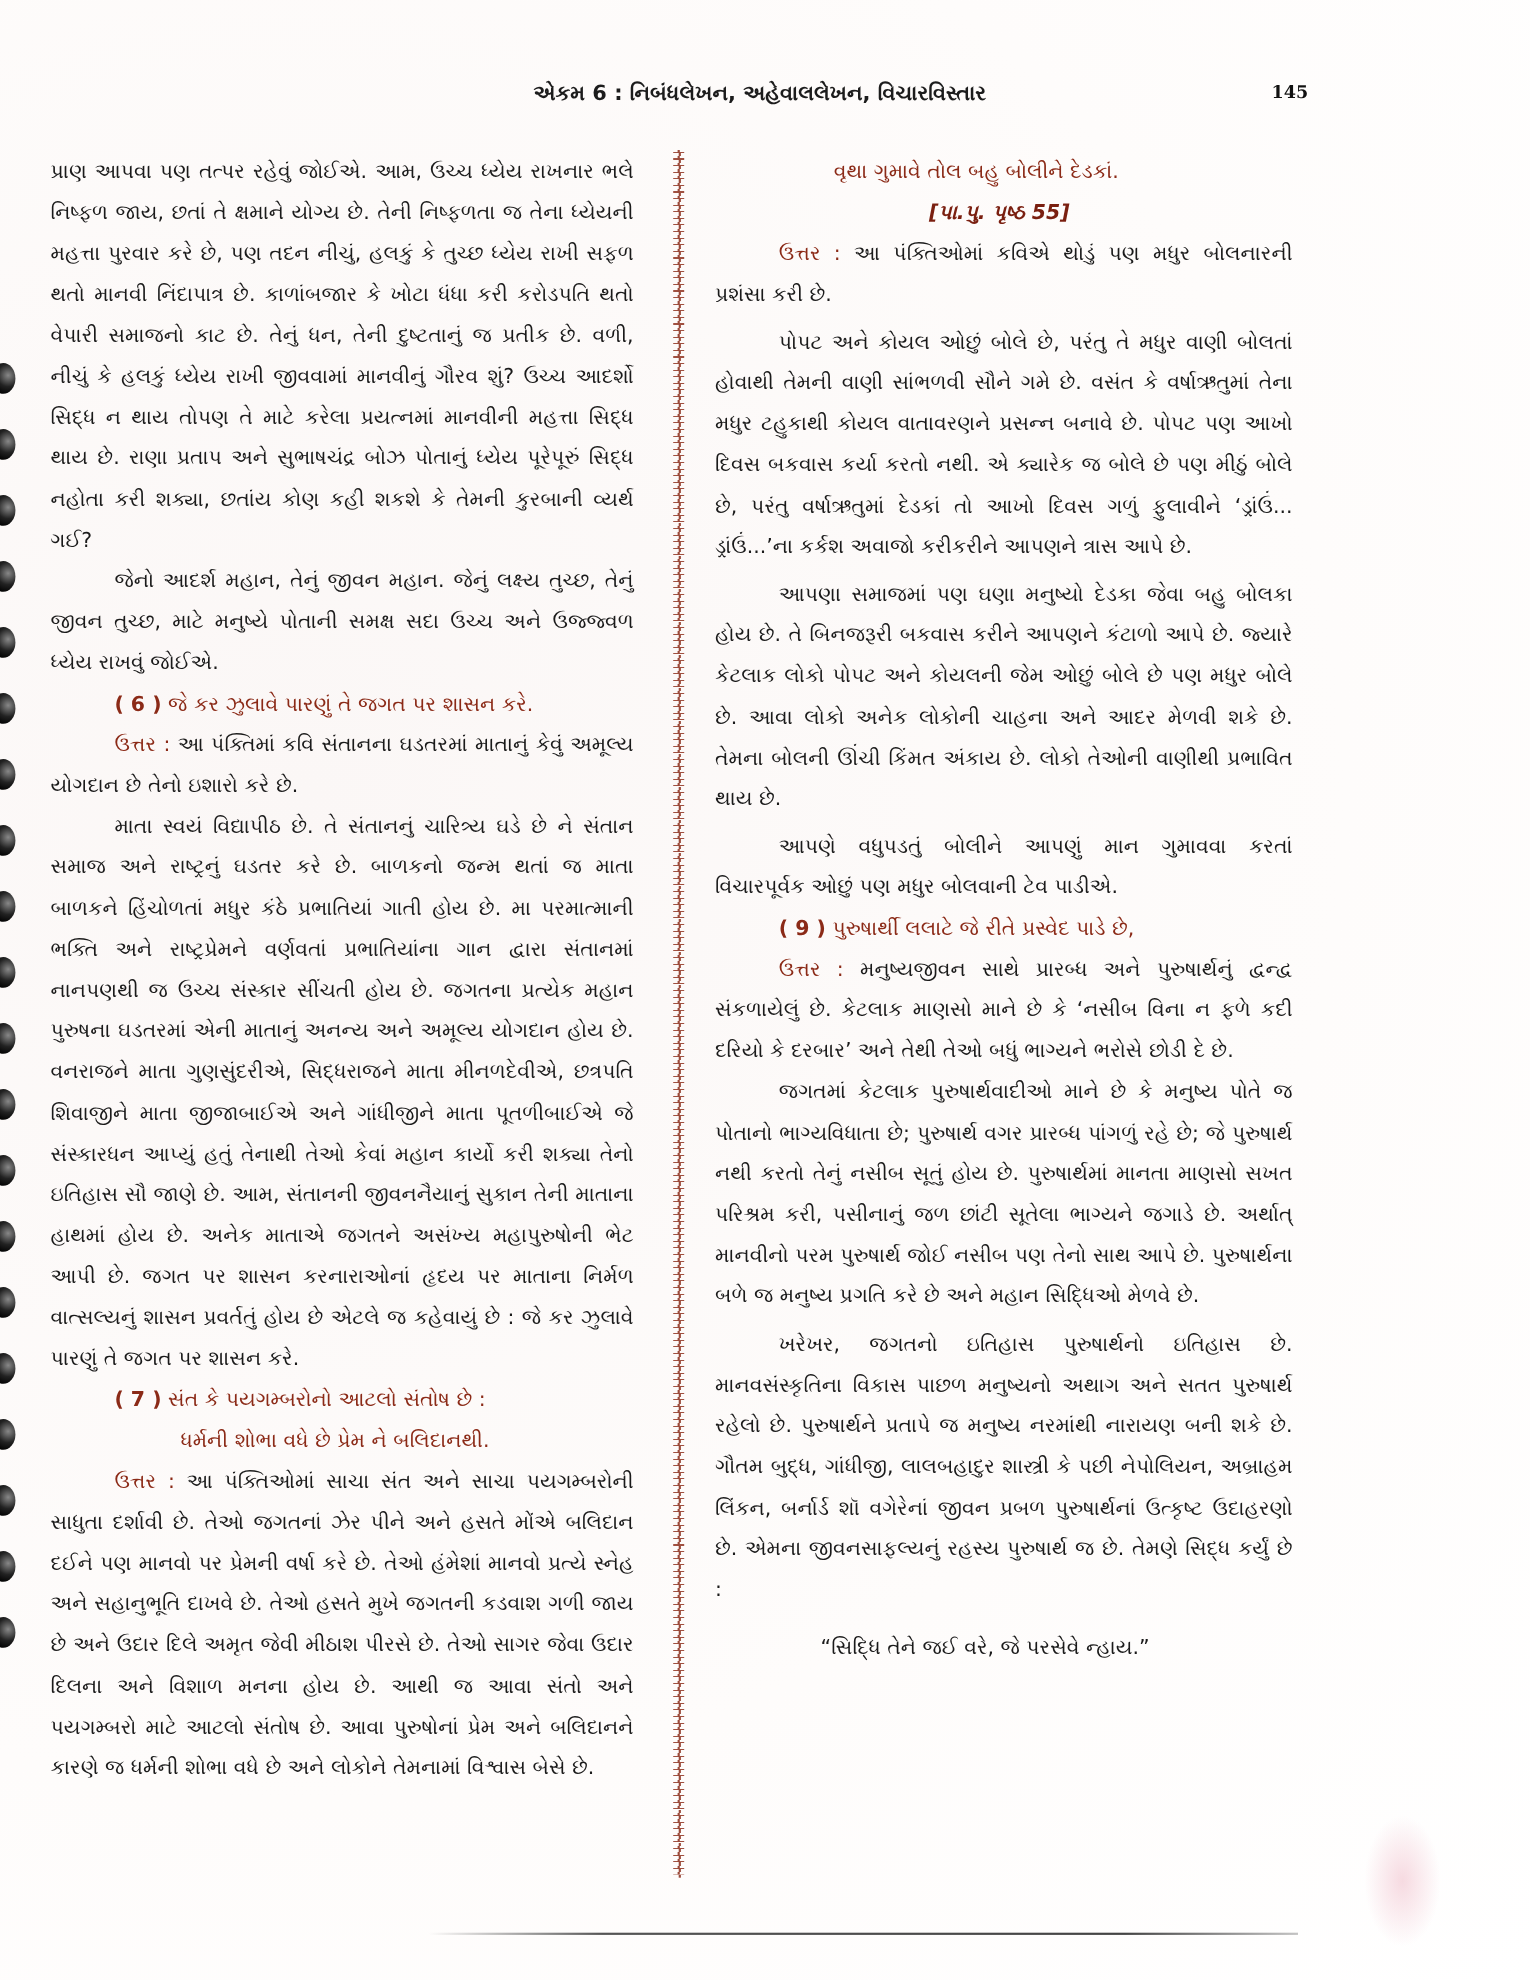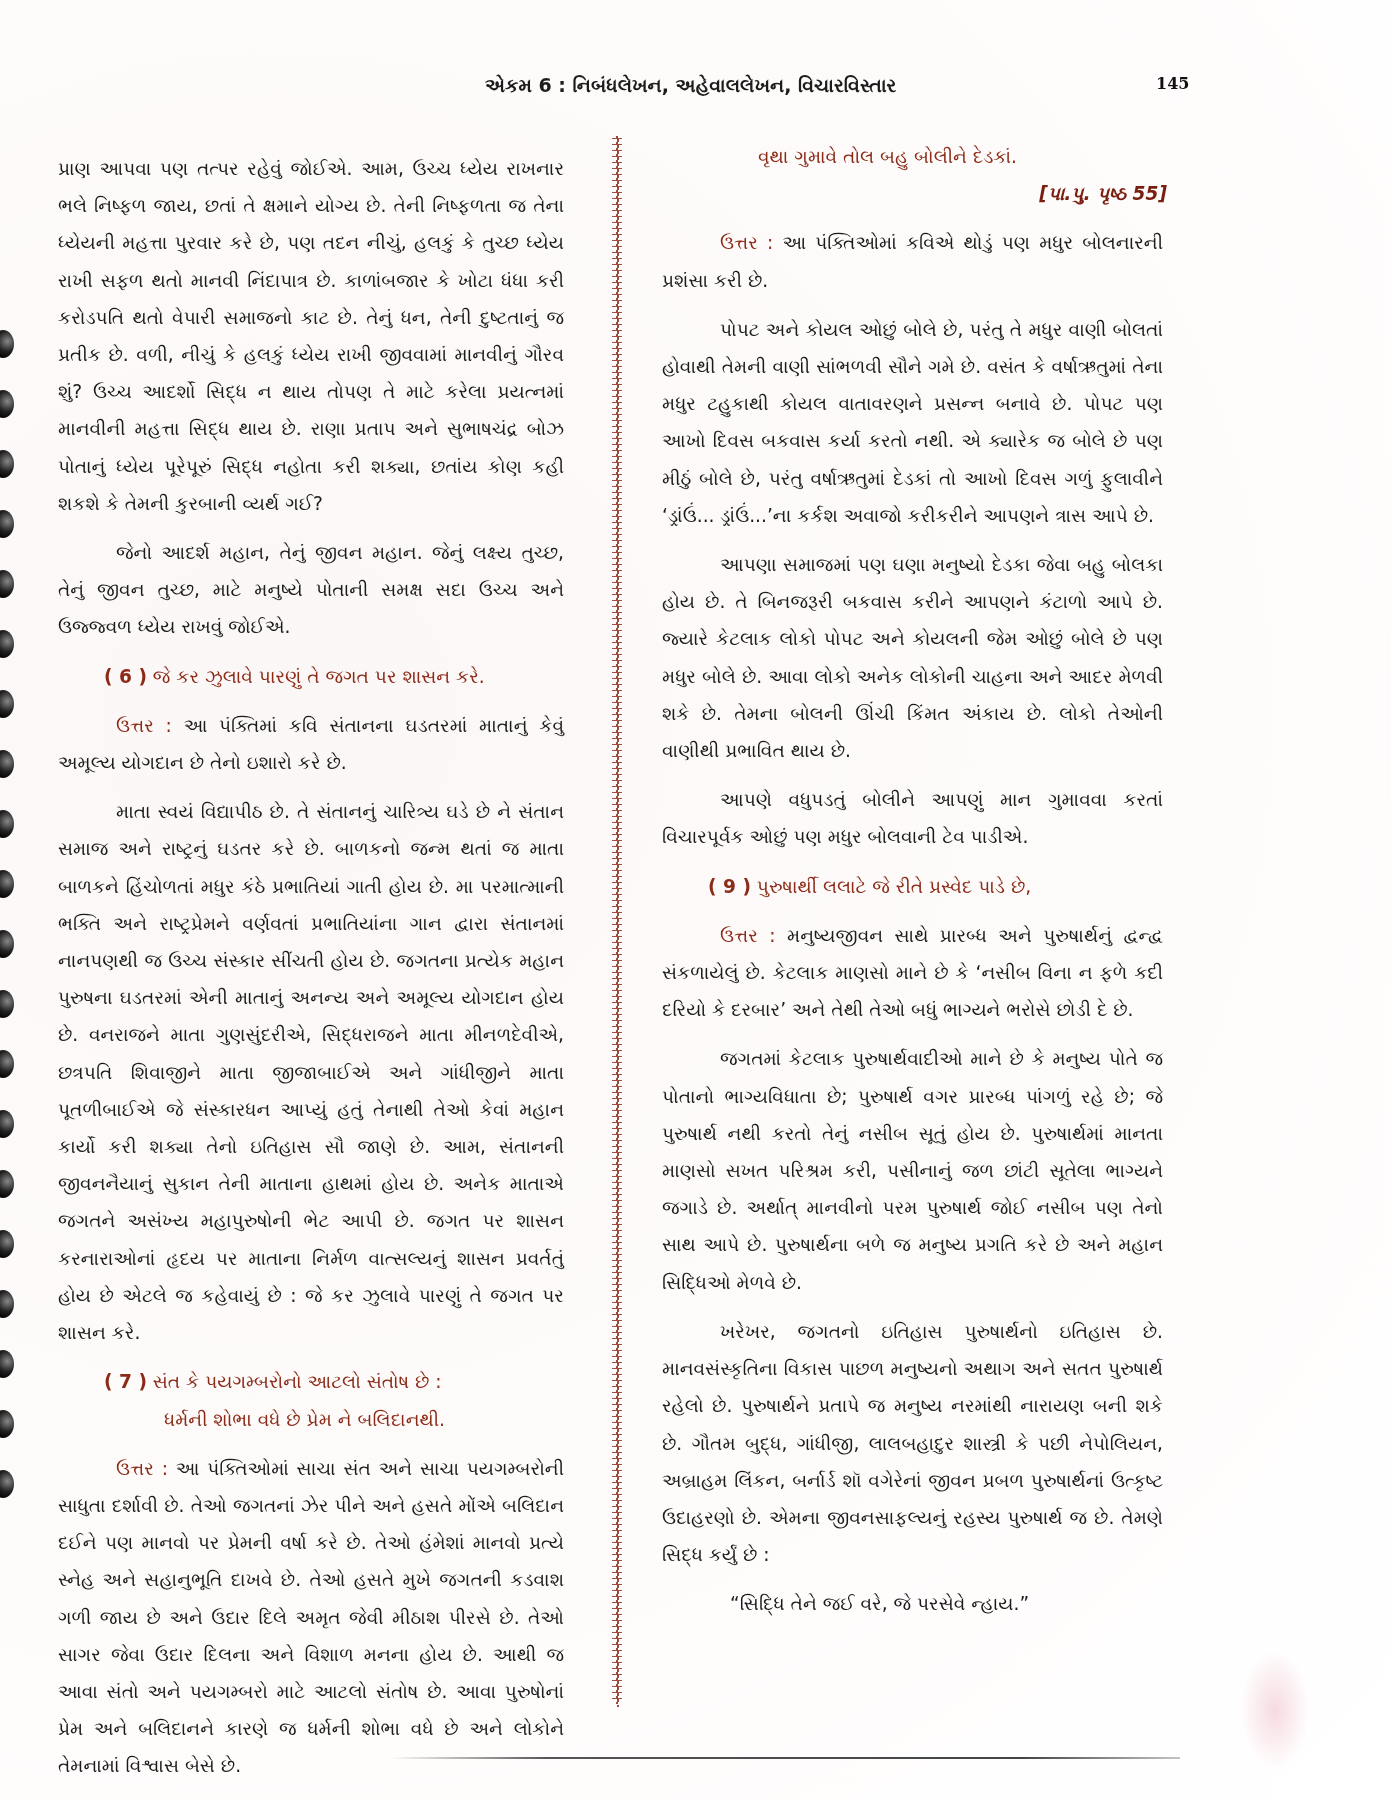--- a/index.html
+++ b/index.html
@@ -27,30 +27,30 @@
   .page-number {
     position: absolute; left: 1156px; top: 2px; font-size: 16px; font-weight: bold;
     font-family: "DejaVu Serif", serif; color: #111;
   }
   .col {
     position: absolute; top: 138px; font-size: 18.6px; line-height: 37.2px;
     text-align: justify;
   }
   .col-left { left: 46px; width: 530px; }
   .col-right { left: 650px; width: 525px; }
-  .para { margin: 12px; text-align: justify; text-align-last: left; }
+  .para { margin: 0; text-align: justify; text-align-last: left; }
   .indent { text-indent: 58px; }
   .gap { margin-top: 6px; }
   .heading { color: #8b2a17; margin: 0; }
   .heading .num { font-weight: bold; font-family: "DejaVu Sans", sans-serif; }
   .heading-1 { padding-left: 58px; }
   .heading-2 { padding-left: 118px; }
   .answer-label { color: #8b2a17; }
-  .ref { color: #7a1f10; font-style: italic; font-weight: bold; text-align: right; margin: 0; padding-right: 8px; }
-  .quote { padding-left: 80px; margin: 0; }
+  .ref { color: #7a1f10; font-style: italic; font-weight: bold; text-align: center; margin: 0; padding-right: 8px; }
+  .quote { padding-left: 80px; margin: 16px; }
   .divider {
     position: absolute; left: 612px; top: 136px; width: 10px; height: 1568px;
     background-image: repeating-linear-gradient(180deg,
       transparent 0px, transparent 2px,
       #a05040 2px, #a05040 3px,
       transparent 3px, transparent 6px);
   }
   .divider::before {
     content: ""; position: absolute; left: 3px; top: 0; width: 2px; height: 100%;
     background-image: repeating-linear-gradient(180deg, #9a4a3a 0 3px, transparent 3px 6px);

